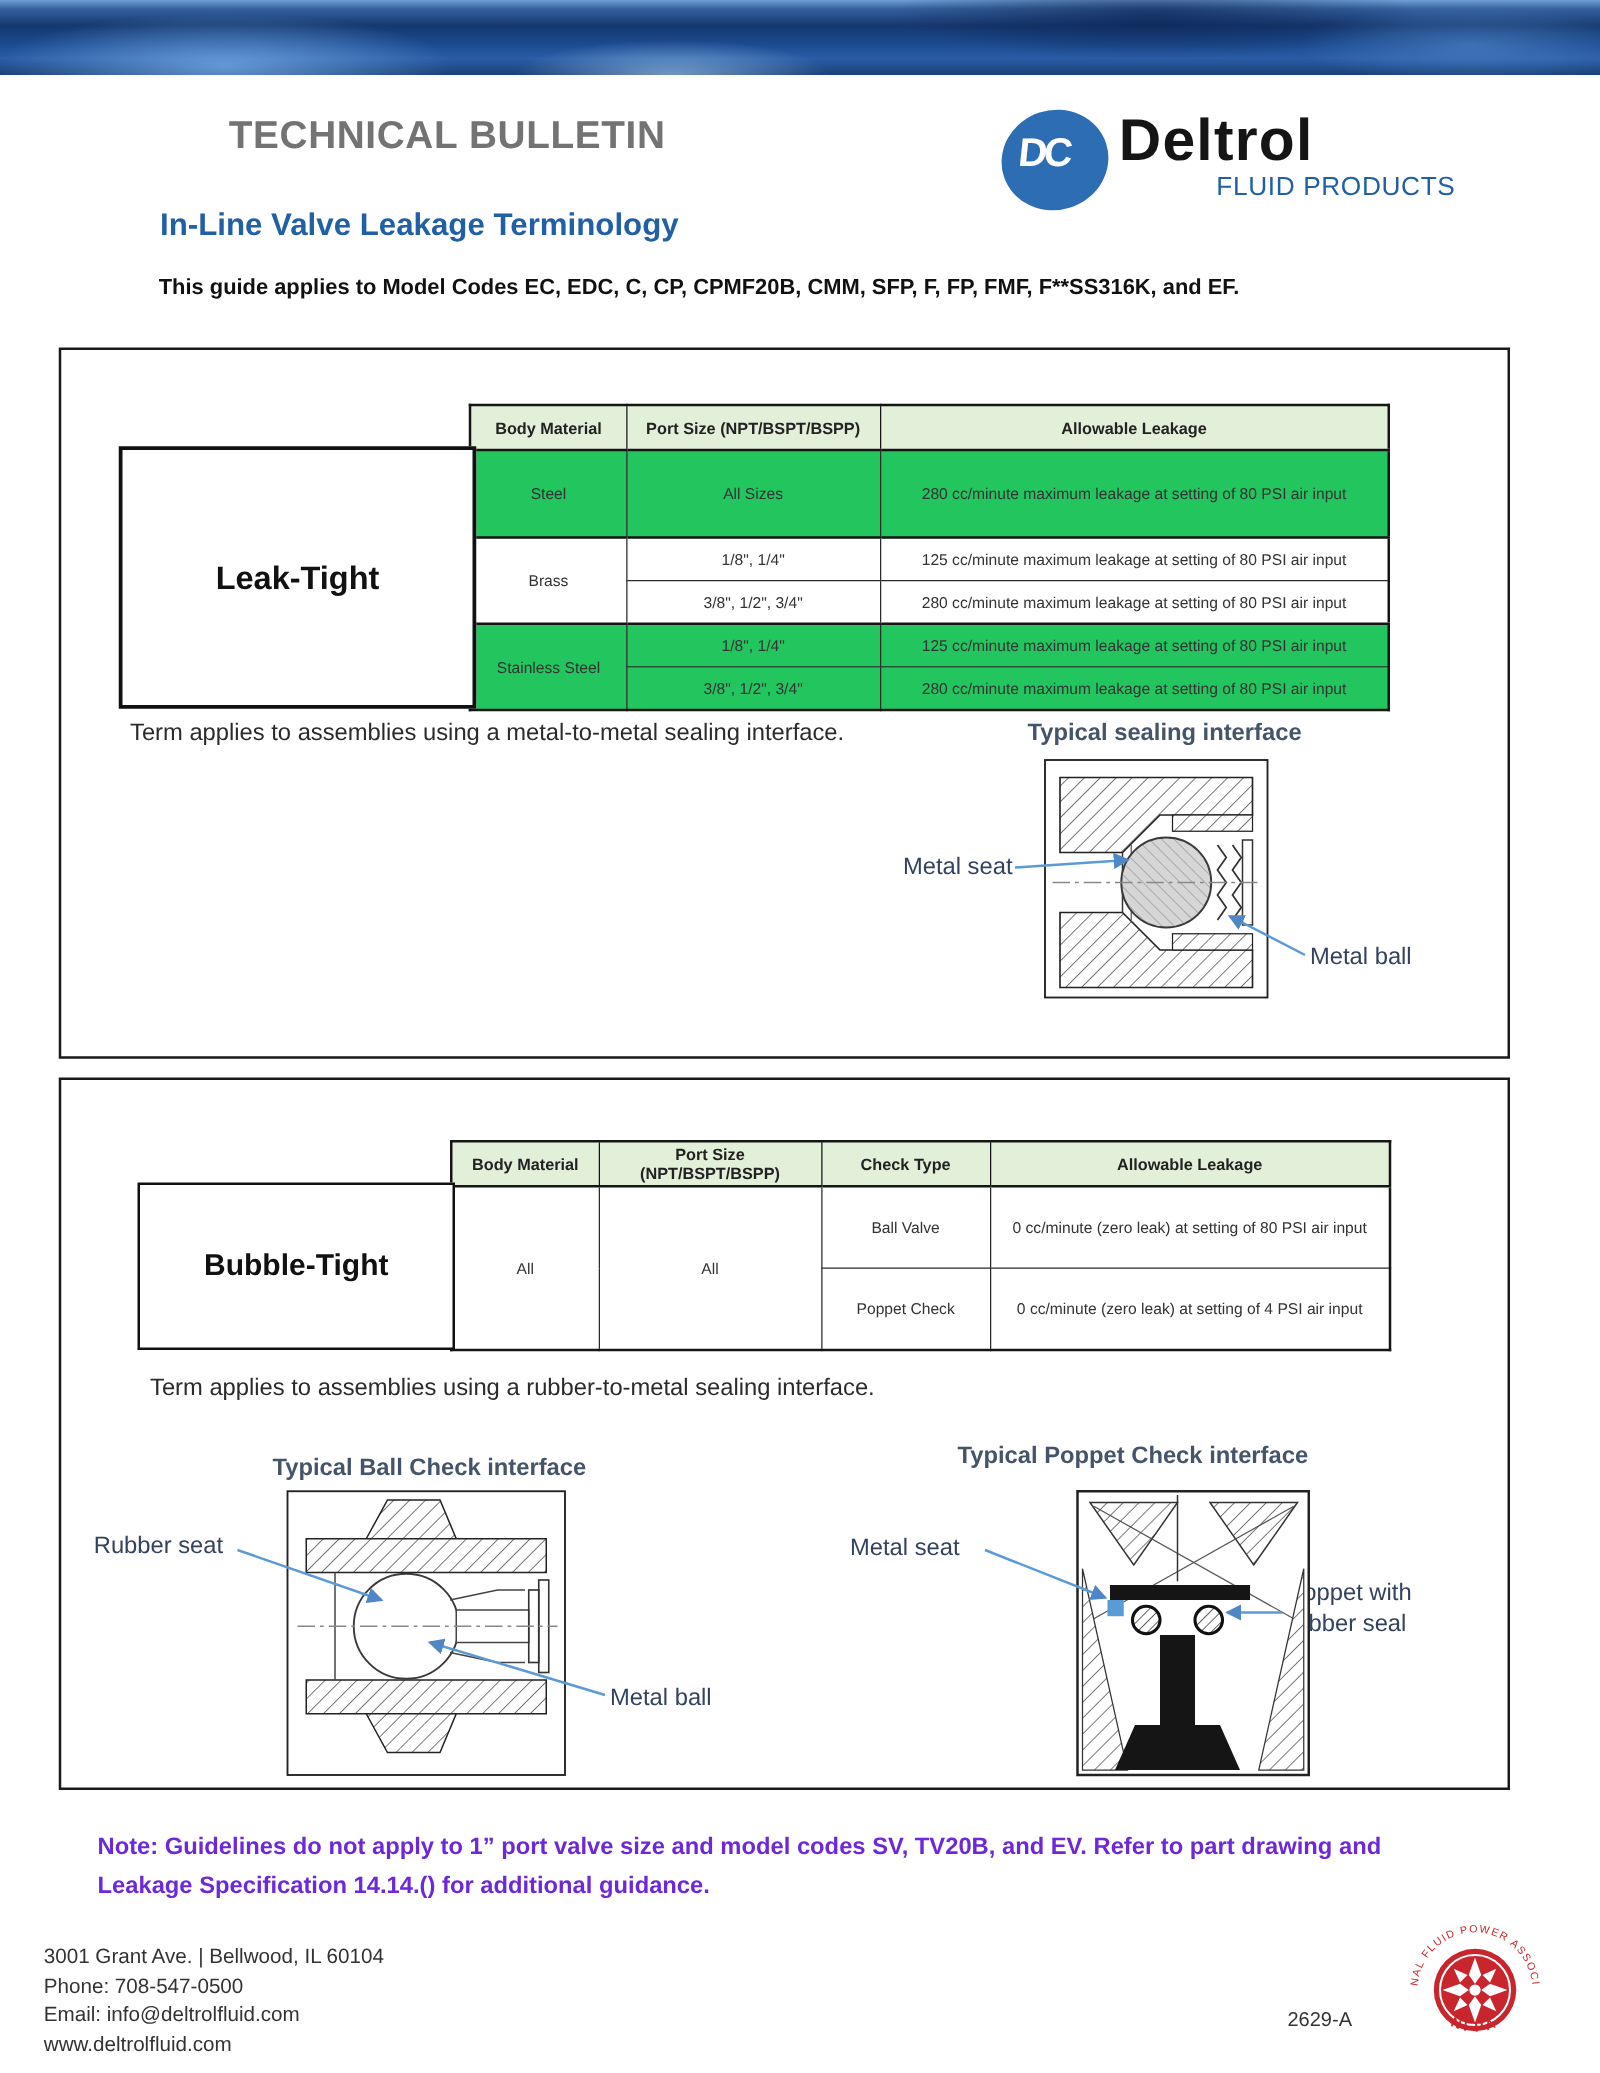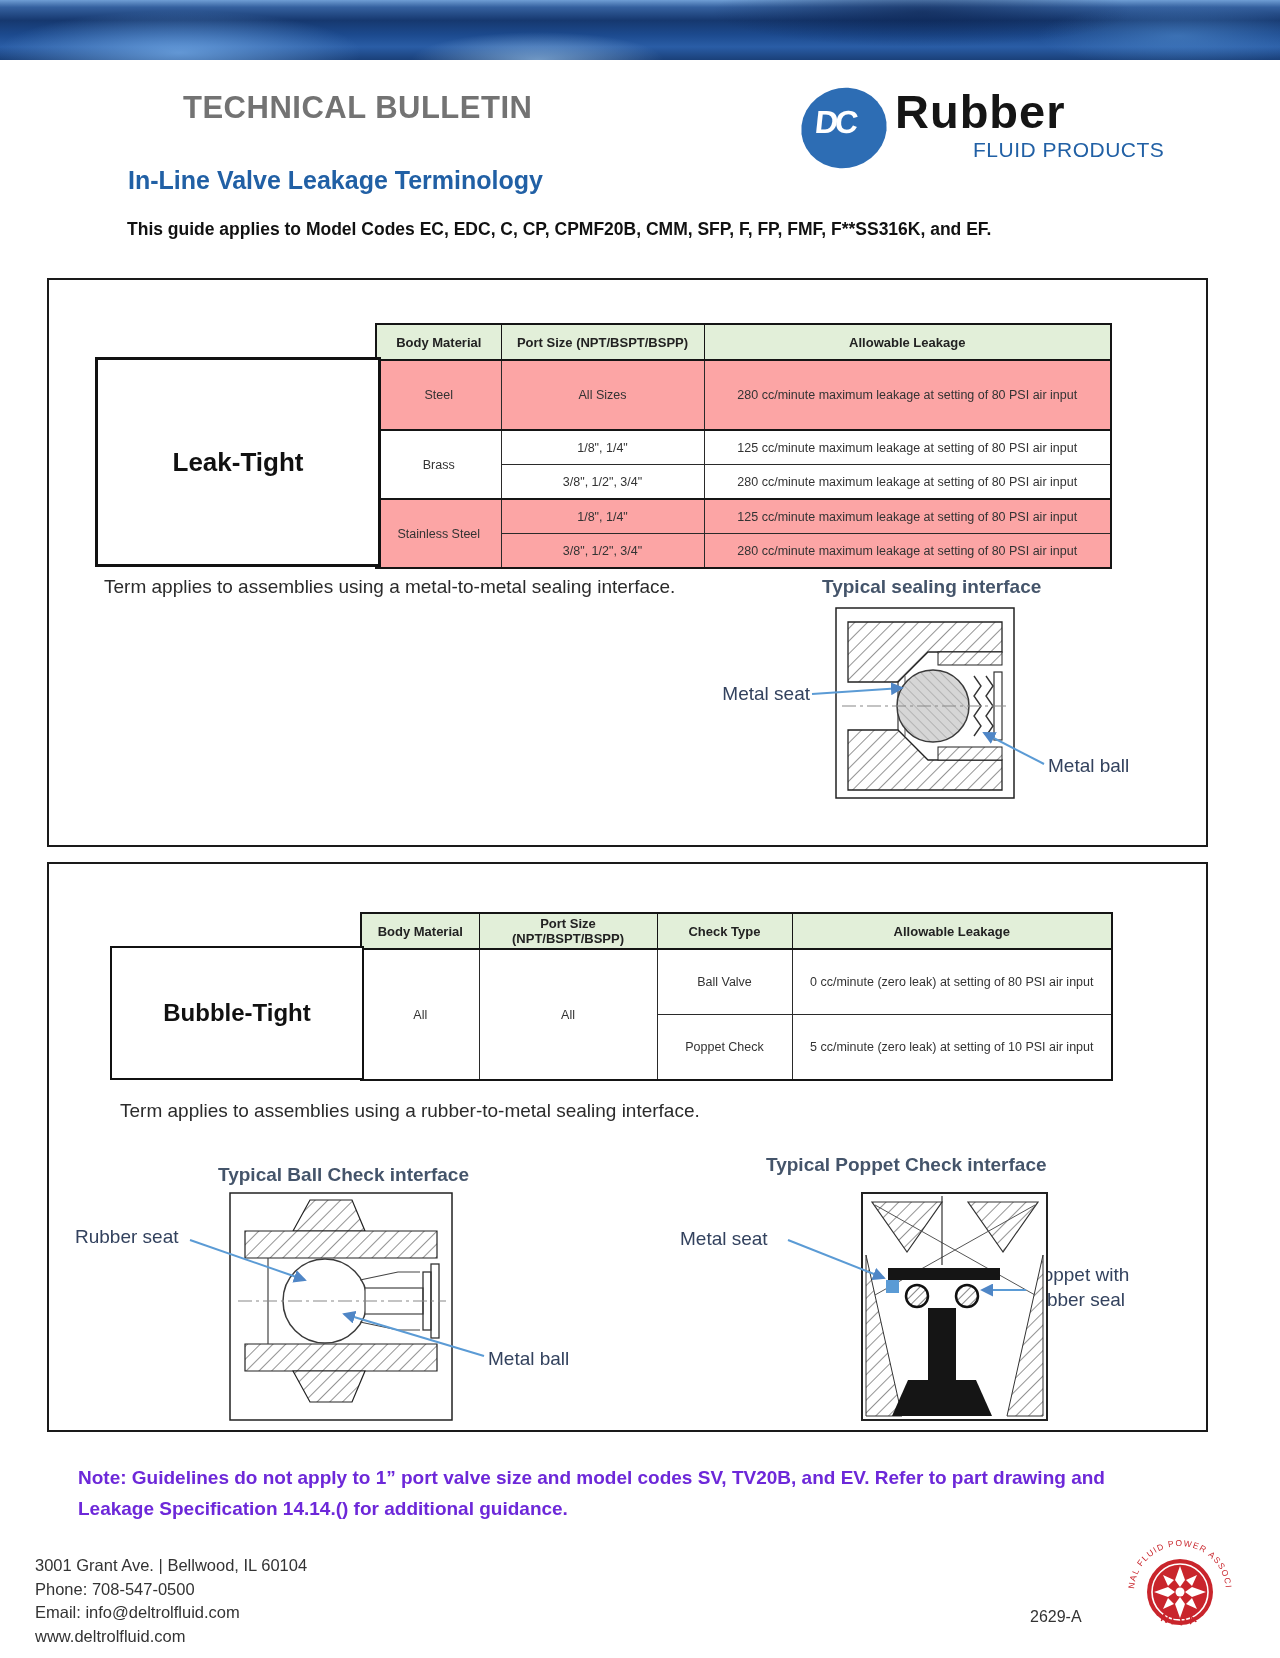--- a/index.html
+++ b/index.html
@@ -46,21 +46,21 @@
   table.spec{border-collapse:collapse;table-layout:fixed;background:#fff;border:2px solid #151515;}
   table.spec th{
     background:#e2efd9;font-size:13px;font-weight:bold;color:#222;
     border:1.5px solid #151515;border-bottom:2px solid #151515;padding:0 4px;
   }
   table.spec td{
     border:1px solid #2a2a2a;font-size:12.5px;color:#333;text-align:center;
     vertical-align:middle;padding:0 8px;background:#fff;
   }
   table.spec tr.grp td{border-top:2px solid #151515;}
-  table.spec tr.gray td{background:#fca5a5;margin-top:32px;}
+  table.spec tr.gray td{background:#22c55e;margin-top:32px;}
   #leak-table{left:375px;top:323px;width:735px;}
   #leak-table th{height:34px;}
   #leak-table tr.r-steel td{height:68px;}
   #leak-table tr.r-std td{height:33px;}
   #bubble-table{left:360px;top:912px;width:751px;}
   #bubble-table th{height:34px;}
   #bubble-table tr.r-check td{height:64px;}
 
   .term-cell{
     display:flex;align-items:center;justify-content:center;background:#fff;
@@ -96,21 +96,21 @@
 </head>
 <body>
 
 <div class="abs banner"></div>
 
 <div class="abs page-title">TECHNICAL BULLETIN</div>
 
 <div class="abs logo">
   <div class="logo-ellipse"></div>
   <div class="logo-monogram">DC</div>
-  <div class="logo-name">Rubber</div>
+  <div class="logo-name">Deltrol</div>
   <div class="logo-tagline">FLUID PRODUCTS</div>
 </div>
 
 <div class="abs page-subtitle">In-Line Valve Leakage Terminology</div>
 <div class="abs applies">This guide applies to Model Codes EC, EDC, C, CP, CPMF20B, CMM, SFP, F, FP, FMF, F**SS316K, and EF.</div>
 
 <div class="abs outer-box" id="box1"></div>
 
 <table class="abs spec" id="leak-table">
   <colgroup>
@@ -179,21 +179,21 @@
   </thead>
   <tbody>
     <tr class="r-check">
       <td rowspan="2">All</td>
       <td rowspan="2">All</td>
       <td>Ball Valve</td>
       <td>0 cc/minute (zero leak) at setting of 80 PSI air input</td>
     </tr>
     <tr class="r-check">
       <td>Poppet Check</td>
-      <td>5 cc/minute (zero leak) at setting of 10 PSI air input</td>
+      <td>0 cc/minute (zero leak) at setting of 4 PSI air input</td>
     </tr>
   </tbody>
 </table>
 
 <div class="abs term-cell" id="bubble-label">Bubble-Tight</div>
 
 <div class="abs term-note" id="term2">Term applies to assemblies using a rubber-to-metal sealing interface.</div>
 <div class="abs diagram-title" id="cap-ball">Typical Ball Check interface</div>
 <div class="abs diagram-title" id="cap-poppet">Typical Poppet Check interface</div>
 

